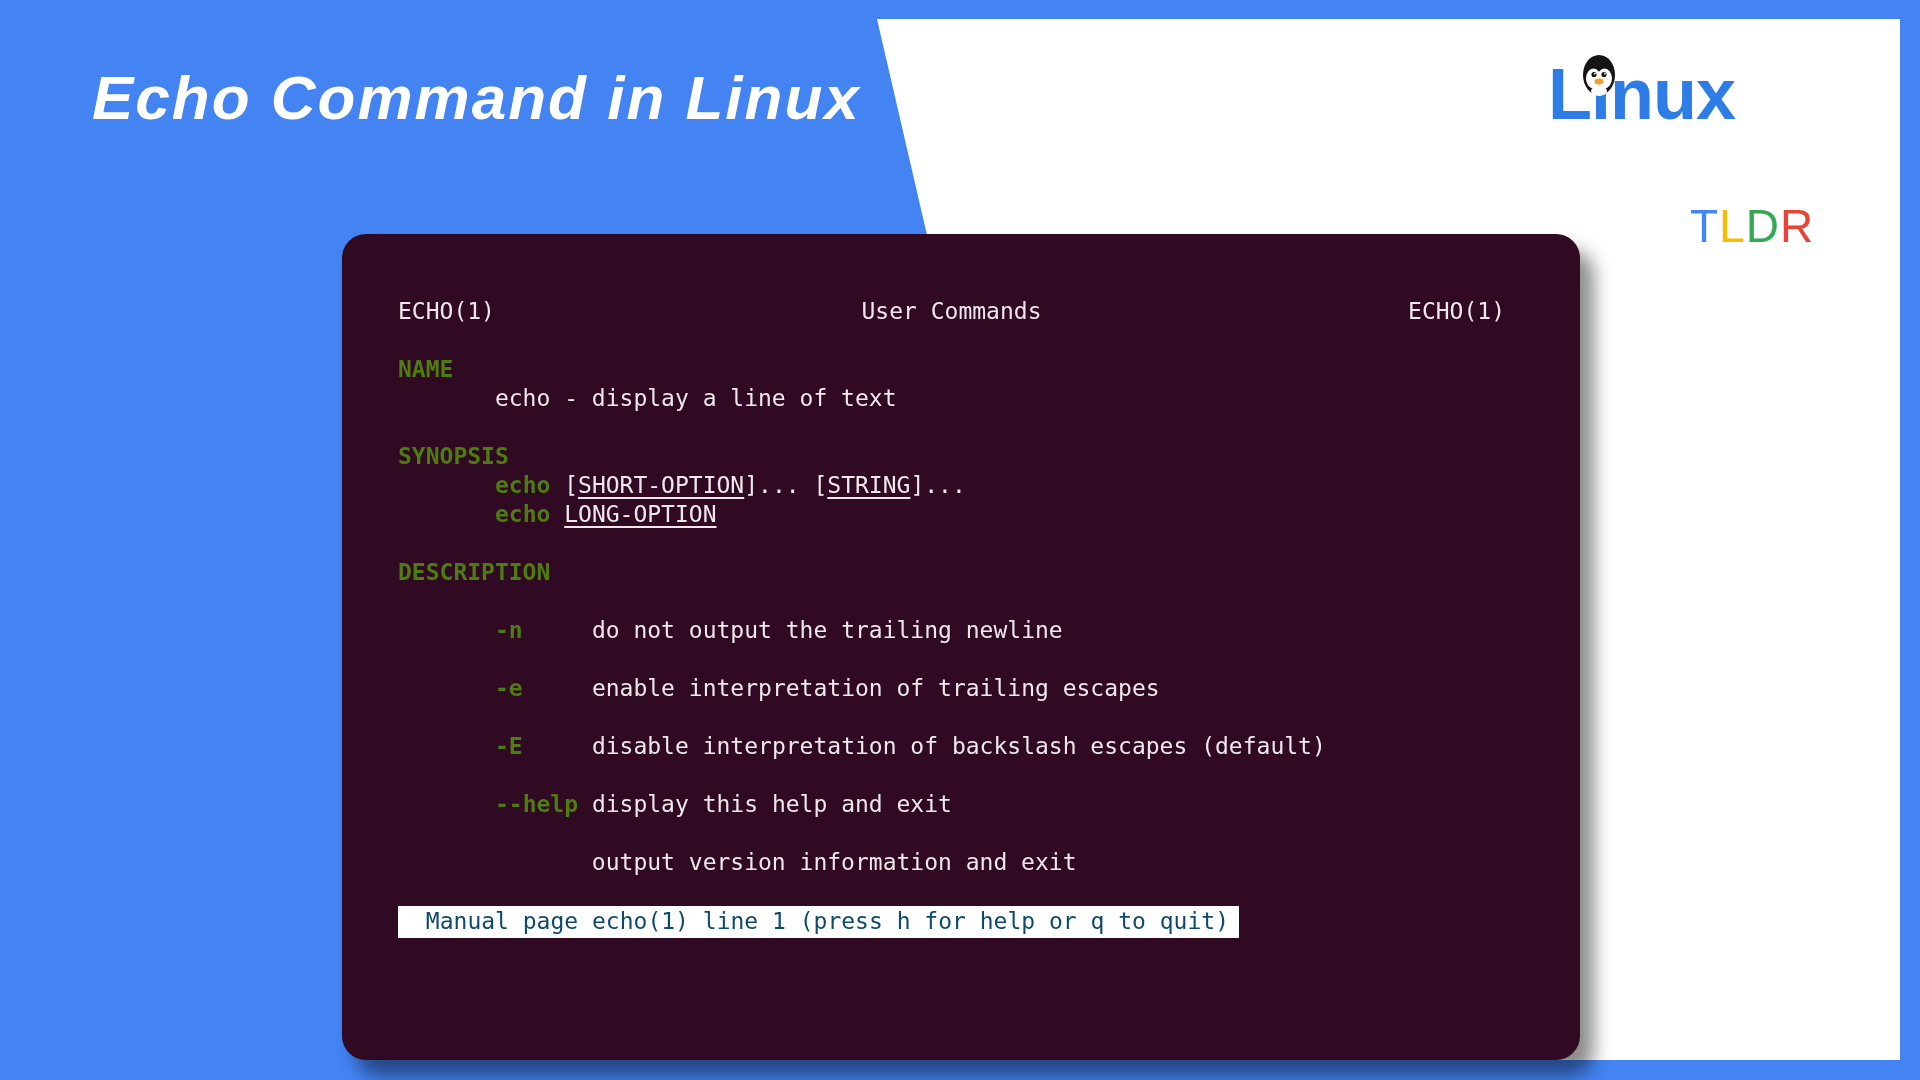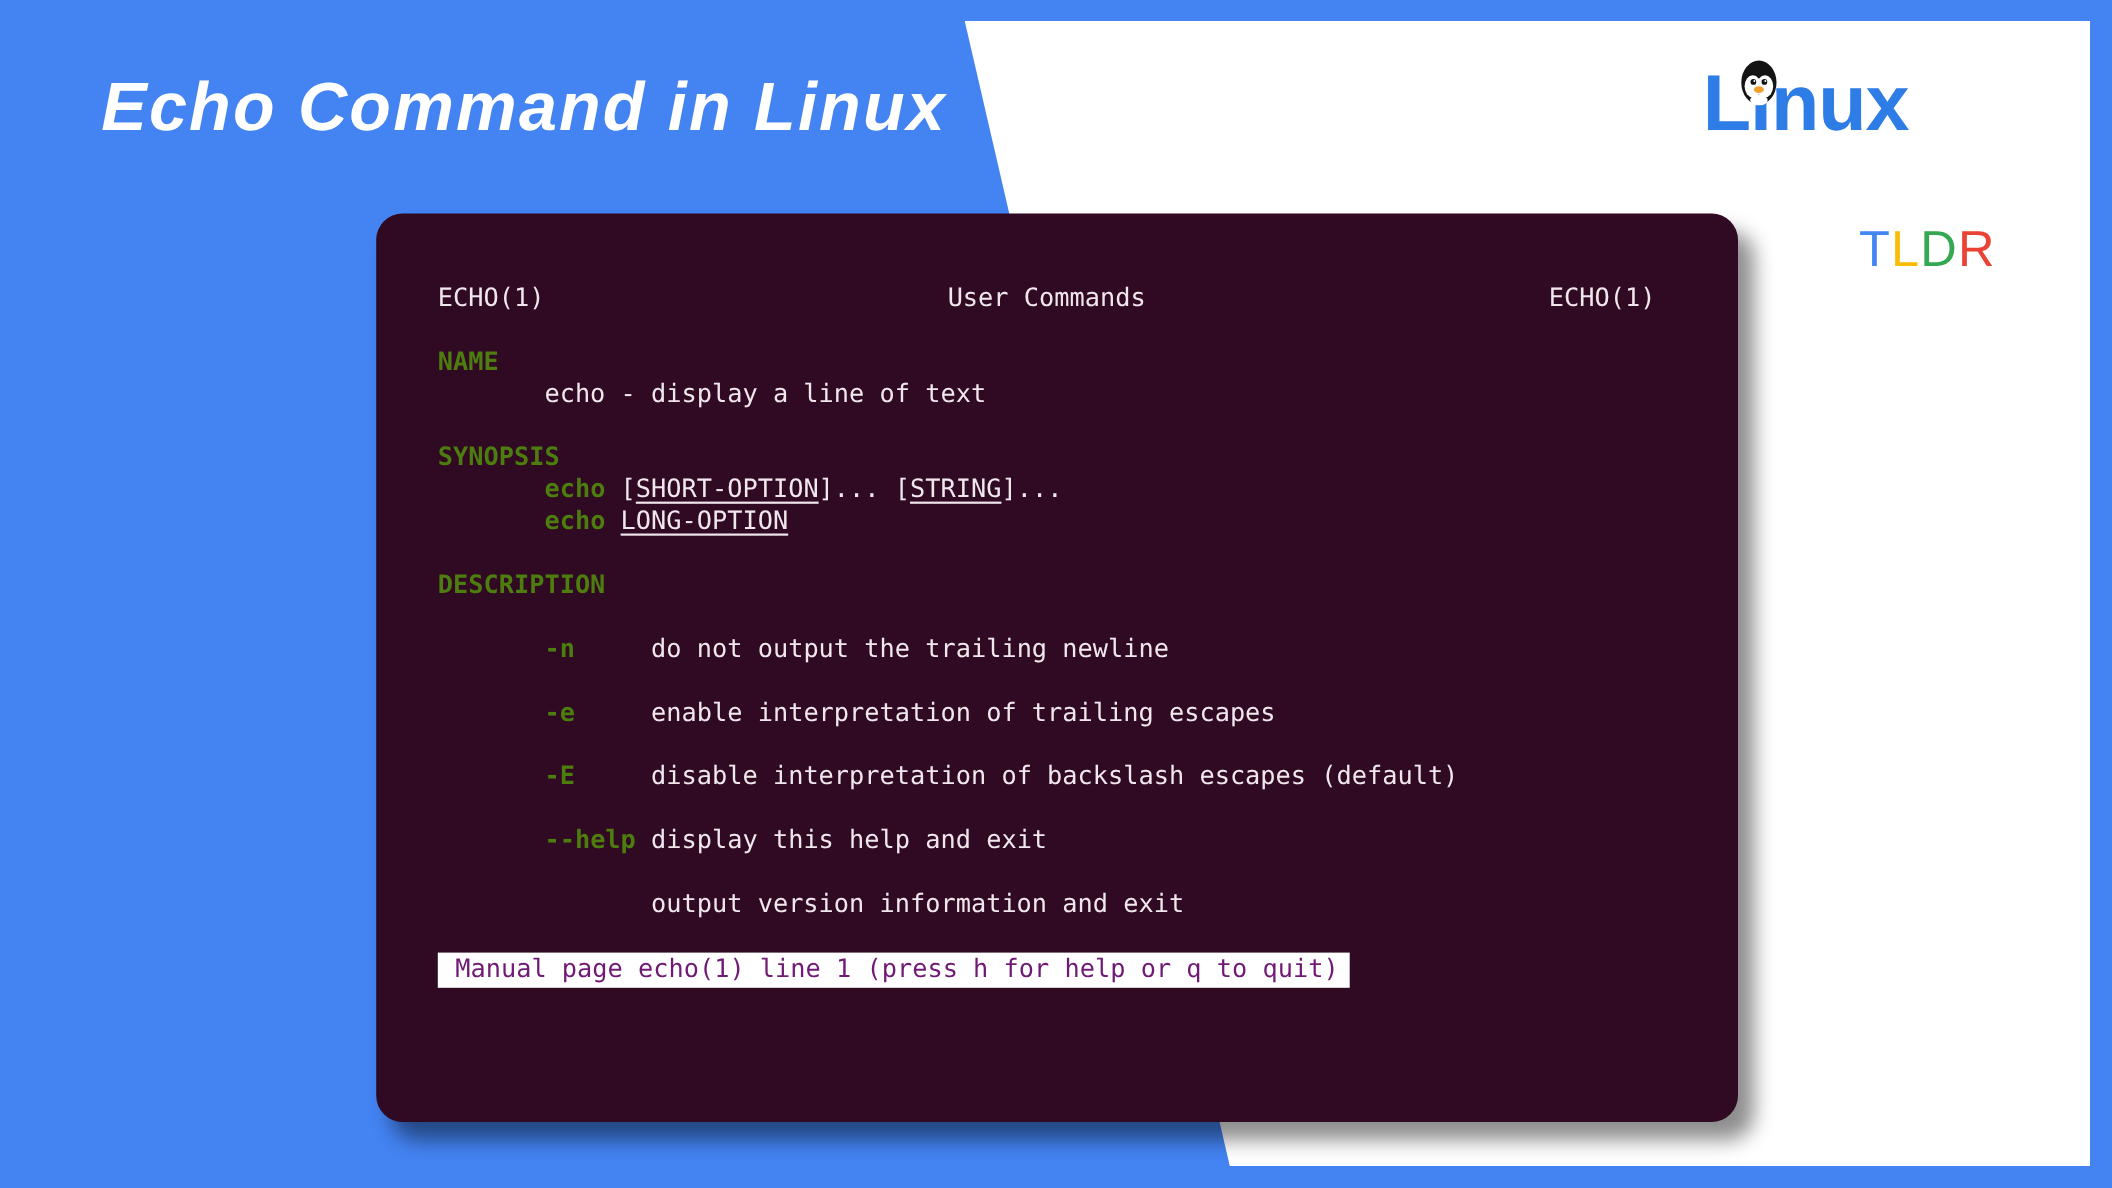--- a/index.html
+++ b/index.html
@@ -44,22 +44,22 @@
     padding:63px 75px 0 56px;
     font-family:"DejaVu Sans Mono","Liberation Mono", monospace;
     font-size:23px;color:#F0E7ED;
   }
   .term-line{height:29px;line-height:29px;white-space:pre;}
   .term-header{display:flex;justify-content:space-between;}
   .tb{font-weight:bold;color:#4d7c0f;}
   .tu{text-decoration:underline;text-underline-offset:4px;text-decoration-thickness:2px;}
   .status-row{height:32px;line-height:30px;}
   .status-bar{
-    display:inline-block;background:#FFFFFF;color:#701a75;
-    white-space:pre;padding:0 10px 2px 2px;
+    display:inline-block;background:#FFFFFF;color:#0c4a6e;
+    white-space:pre;padding:0 10px 2px 14px;
   }
 </style>
 </head>
 <body style="background: rgb(67, 131, 242);">
 
 <div class="white-panel"></div>
 
 <h1 class="page-title">Echo Command in Linux</h1>
 
 <div class="logo">
@@ -71,21 +71,21 @@
     <circle cx="12" cy="20.5" r="2.6" fill="#141414"></circle>
     <circle cx="22" cy="20.5" r="2.6" fill="#141414"></circle>
     <circle cx="12.9" cy="19.7" r="0.9" fill="#FFFFFF"></circle>
     <circle cx="22.9" cy="19.7" r="0.9" fill="#FFFFFF"></circle>
     <ellipse cx="17" cy="27.5" rx="4.5" ry="3" fill="#F49D2A"></ellipse>
   </svg>
   <div class="brand-name" style="color: rgb(46, 124, 230);">Linux</div>
   <div class="brand-sub"><span style="color: rgb(66, 133, 244);">T</span><span style="color: rgb(251, 188, 5);">L</span><span style="color: rgb(52, 168, 83);">D</span><span style="color: rgb(234, 67, 53);">R</span></div>
 </div>
 
-<div class="terminal" style="background: rgb(47, 10, 34); color: rgb(240, 231, 237);">
+<div class="terminal" style="background: rgb(47, 10, 34); color: rgb(240, 231, 237); margin-top: 40px;">
   <div class="term-line term-header">
     <span>ECHO(1)</span>
     <span>User Commands</span>
     <span>ECHO(1)</span>
   </div>
   <div id="man-lines">
       <div class="term-line"></div>
       <div class="term-line"><span class="tb">NAME</span></div>
       <div class="term-line"><span>       echo - display a line of text</span></div>
       <div class="term-line"></div>

